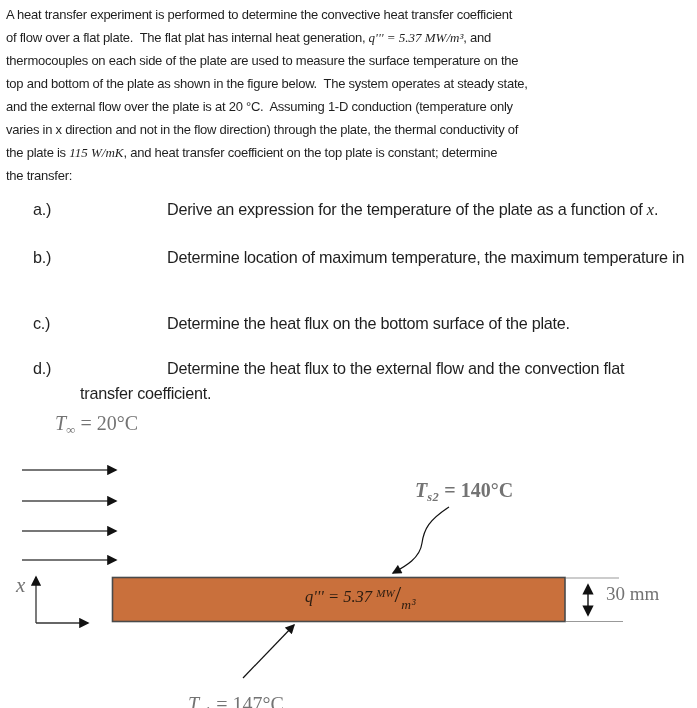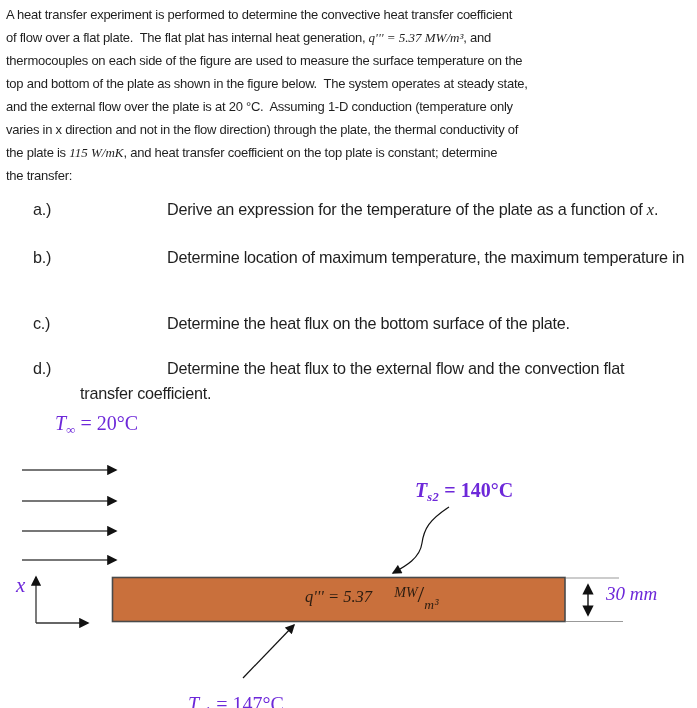--- a/index.html
+++ b/index.html
@@ -16,44 +16,44 @@
   .item .ilines { padding-left:80px; }
   .item .ilines .tline:first-child { padding-left:87px; }
   #item-a { top:197px; }
   #item-b { top:245px; }
   #item-c { top:311px; }
   #item-d { top:356px; }
   
   .fig-svg { position:absolute; left:0; top:405px; z-index:1; }
   .fig-label {
     position:absolute; z-index:2; font-family:"Liberation Serif", serif;
-    font-size:20px; color:#6d28d9; white-space:pre;
+    font-size:20px; color:#737373; white-space:pre;
   }
   .fig-label i { font-style:italic; }
   .fig-label sub { font-size:12.5px; font-style:italic; vertical-align:-4px; letter-spacing:0.5px; }
   #t-inf   { left:55px;  top:412px; }
   #x-label { left:16px;  top:573px; font-style:italic; font-size:21px; }
   #ts2     { left:415px; top:479px;font-weight:bold; }
   #ts1     { left:188px; top:677px;margin-top:16px; }
-  #dim-label { left:606px; top:583px; font-style:italic; font-size:19px; }
+  #dim-label { left:606px; top:583px; font-size:19px; }
   #q-label { left:305px; top:582px; font-size:16.5px; color:#2b1c10; font-style:italic; }
   #q-label .eq { font-style:italic;margin-top:28px; }
-  #q-label sup { font-size:14px; vertical-align:5px;margin-left:18px; }
+  #q-label sup { font-size:11px; vertical-align:5px; }
   #q-label .fslash { font-size:24px; font-style:normal; line-height:1; }
   #q-label sub { font-size:13.5px; font-style:italic; vertical-align:-7px; }
 </style>
 </head>
 <body>
 
 <div id="page">
 
   <div class="para">
       <div class="tline"><span>A heat transfer experiment is performed to determine the convective heat transfer coefficient</span></div>
       <div class="tline"><span>of flow over a flat plate.  The flat plat has internal heat generation, </span><span class="math">q''' = 5.37 MW/m³</span><span>, and</span></div>
-      <div class="tline"><span>thermocouples on each side of the figure are used to measure the surface temperature on the</span></div>
+      <div class="tline"><span>thermocouples on each side of the plate are used to measure the surface temperature on the</span></div>
       <div class="tline"><span>top and bottom of the plate as shown in the figure below.  The system operates at steady state,</span></div>
       <div class="tline"><span>and the external flow over the plate is at 20 °C.  Assuming 1-D conduction (temperature only</span></div>
       <div class="tline"><span>varies in x direction and not in the flow direction) through the plate, the thermal conductivity of</span></div>
       <div class="tline"><span>the plate is </span><span class="math">115 W/mK</span><span>, and heat transfer coefficient on the top plate is constant; determine</span></div>
       <div class="tline"><span>the transfer:</span></div>
     </div>
 
   <div class="item" id="item-a">
     <span class="ilabel">a.)</span>
     <div class="ilines">

